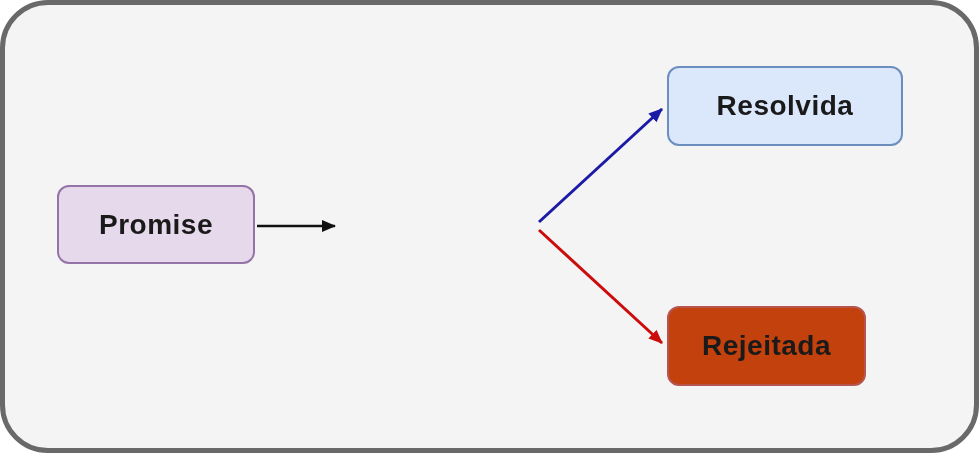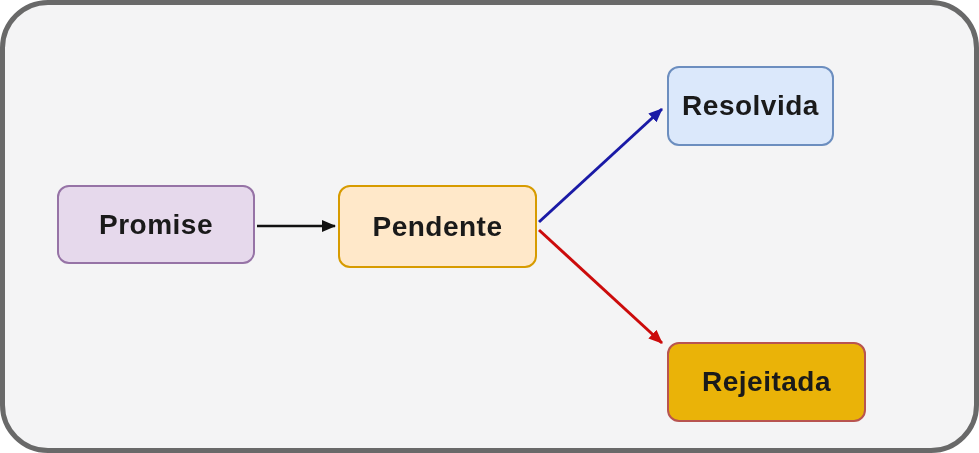--- a/index.html
+++ b/index.html
@@ -40,21 +40,21 @@
     justify-content: center;
   }
   .node-label {
     font-weight: bold;
     font-size: 28px;
     color: #1a1a1a;
     letter-spacing: 0.5px;
   }
   .node-promise   { left: 57px;  top: 185px; width: 198px; height: 79px; }
   .node-pendente  { left: 338px; top: 185px; width: 199px; height: 83px; }
-  .node-resolvida { left: 667px; top: 66px;  width: 167px; height: 80px; text-align: center; }
+  .node-resolvida { left: 667px; top: 66px;  width: 236px; height: 80px; text-align: center; }
   .node-rejeitada { left: 667px; top: 306px; width: 199px; height: 80px; }
 </style>
 </head>
 <body>
 
 <div class="frame">
   <div class="canvas"></div>
 
   <svg class="edges" viewBox="0 0 979 453" aria-hidden="true">
     <defs>
@@ -73,24 +73,21 @@
 
     <line x1="539" y1="222" x2="662" y2="109" stroke-width="3" marker-end="url(#head1)" stroke="#1a1aa6"></line>
 
     <line x1="539" y1="230" x2="662" y2="343" stroke-width="3" marker-end="url(#head2)" stroke="#cc0b0b"></line>
   </svg>
 
   <div class="node node-promise" style="background: rgb(230, 217, 236); border-color: rgb(150, 115, 166);">
     <span class="node-label">Promise</span>
   </div>
 
-  <div class="node node-pendente" style="background: rgb(255, 232, 201); border-color: rgb(215, 155, 0);">
-    <span class="node-label">Pendente</span>
-  </div>
 
   <div class="node node-resolvida" style="background: rgb(219, 232, 251); border-color: rgb(108, 142, 191);">
     <span class="node-label">Resolvida</span>
   </div>
 
-  <div class="node node-rejeitada" style="background: #eab308; border-color: rgb(184, 84, 80); margin-top: 36px;">
+  <div class="node node-rejeitada" style="background: #c2410c; border-color: rgb(184, 84, 80);">
     <span class="node-label">Rejeitada</span>
   </div>
 </div>
 
 </body></html>

